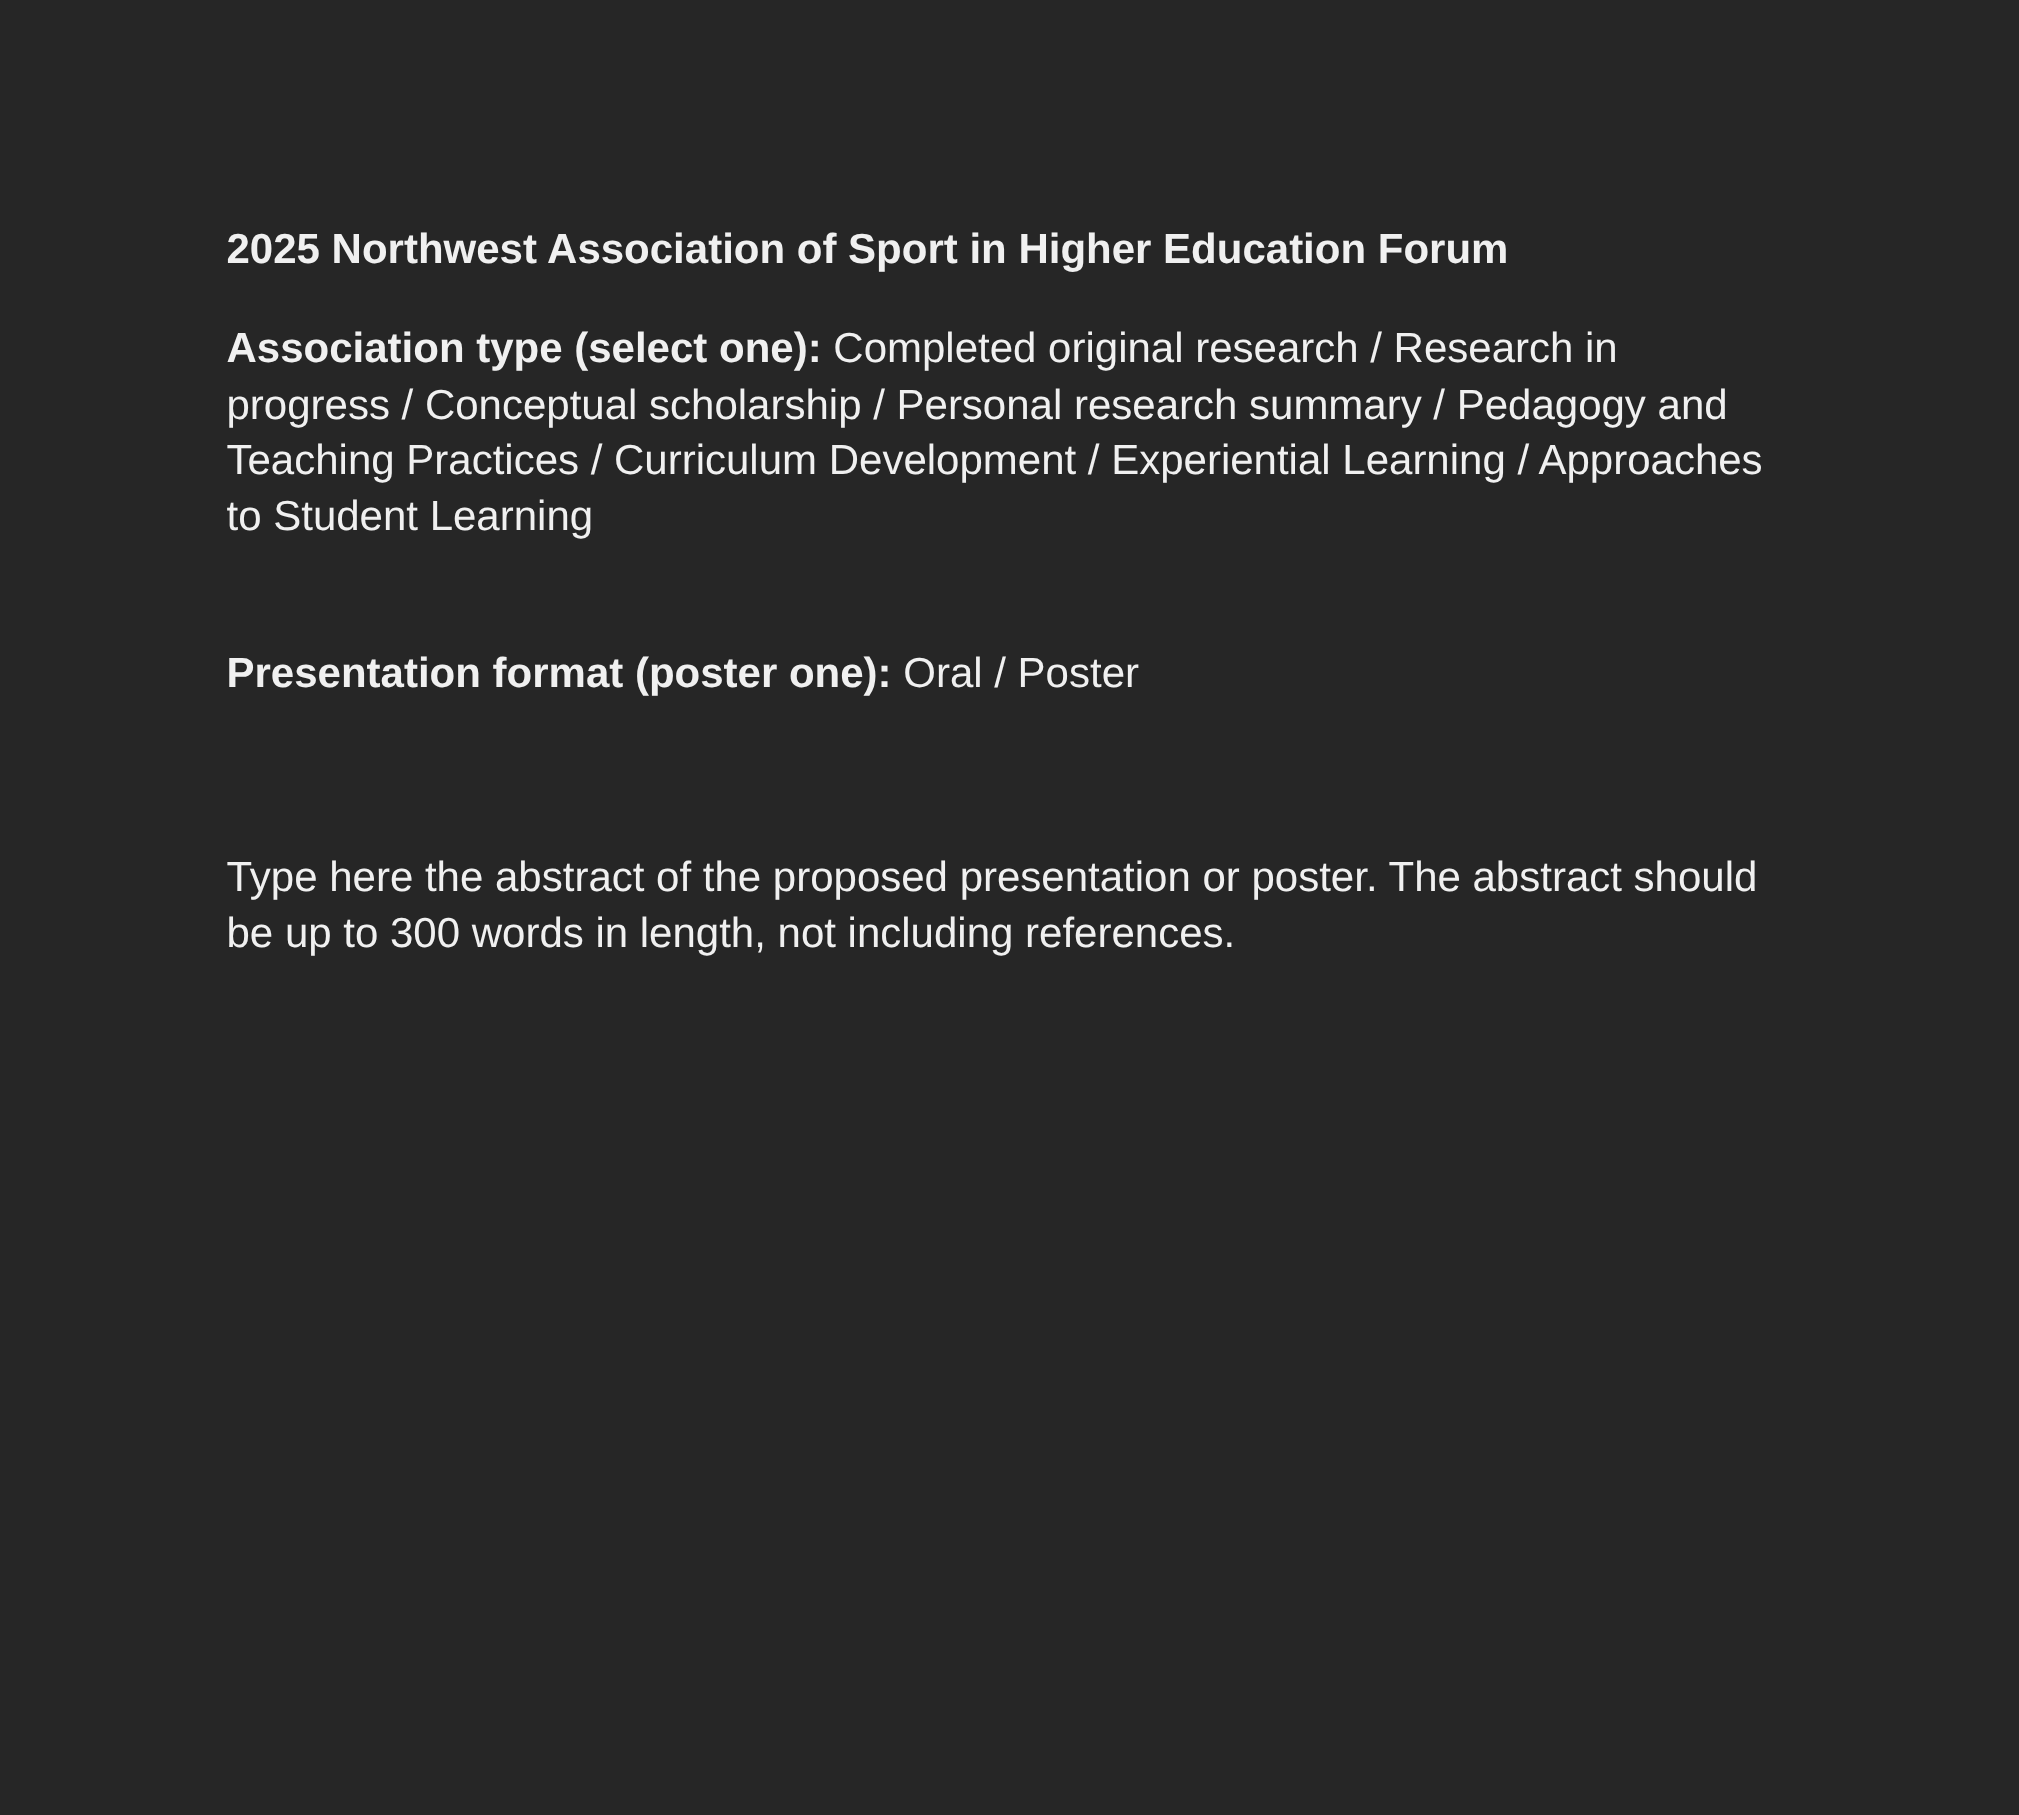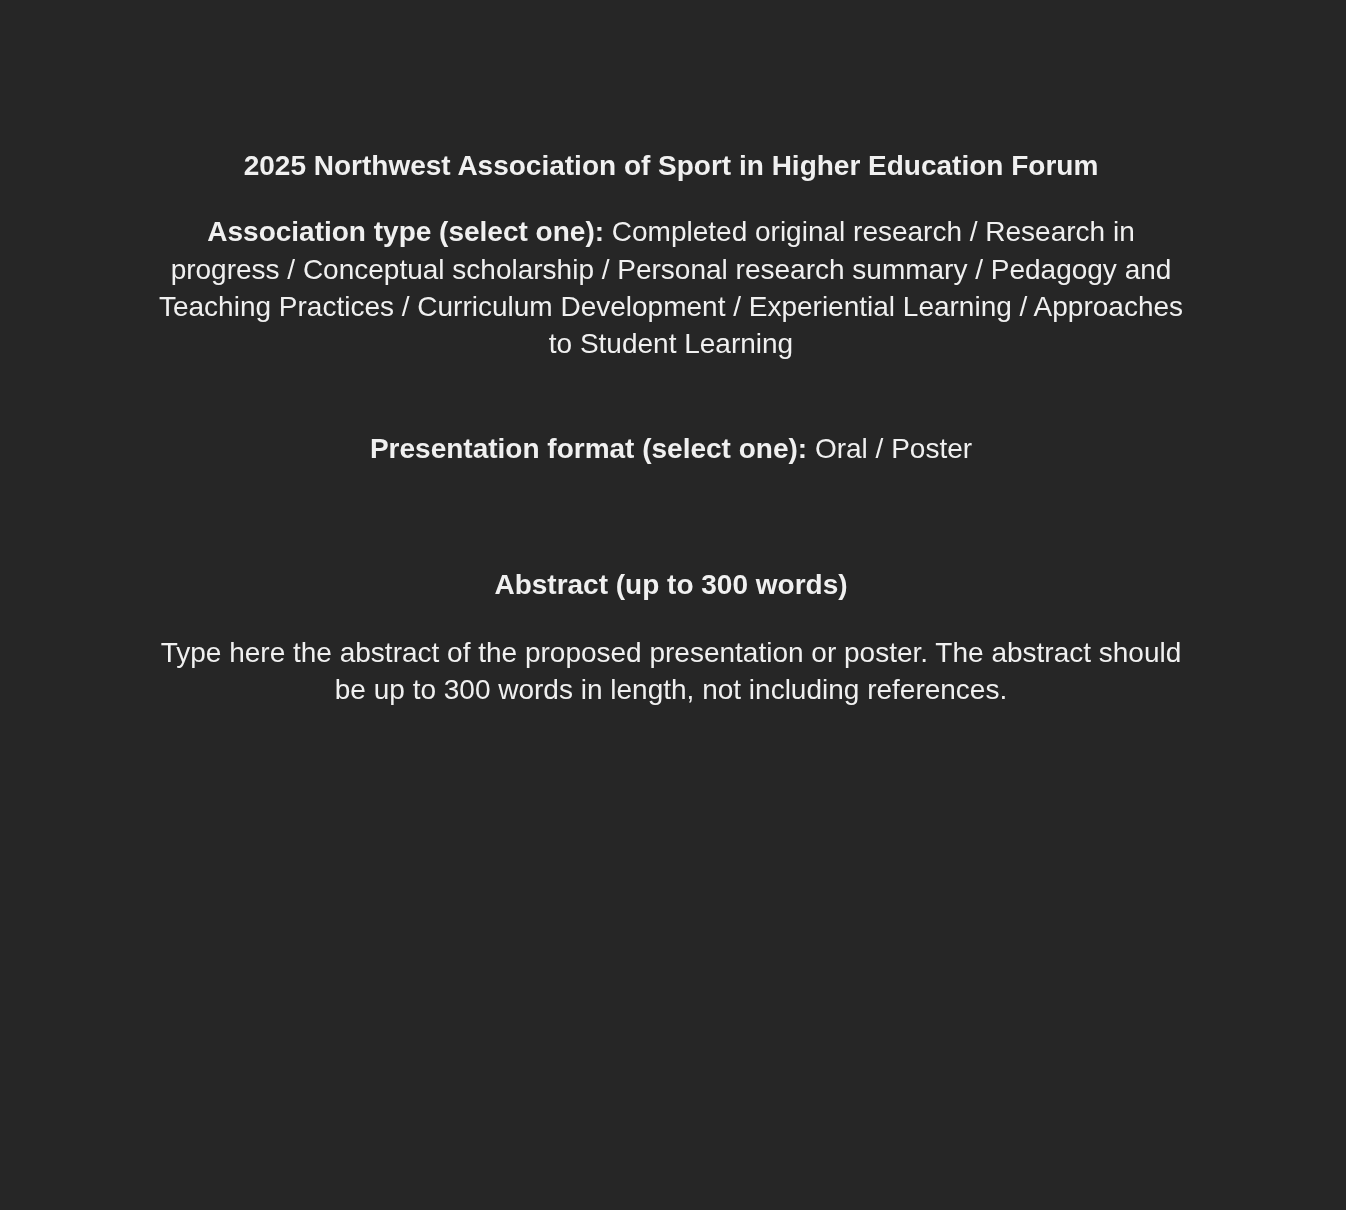--- a/index.html
+++ b/index.html
@@ -16,21 +16,20 @@
     line-height: 37.3px;
     overflow: hidden;
   }
   .page {
     box-sizing: content-box;
     padding: 147px 0 0 151px;
     width: 1040px;
   }
   .page p {
     margin: 0;
-    text-align: center;
   }
   .b {
     font-weight: 700;
   }
   .forum-heading   { margin: 0 0 29px 0 !important; font-weight: 700; }
   .proposal-title  { margin: 0 0 32px 0 !important; font-weight: 700; text-align: center; }
   .authors-line    { margin: 0 0 30px 0 !important; }
   .type-line       { margin: 0 0 68px 0 !important; }
   .format-line     { margin: 0 0 98px 0 !important; }
   .abstract-head   { margin: 0 0 31px 0 !important; font-weight: 700; }
@@ -41,20 +40,19 @@
 <body>
 
 <div class="page">
 
   <p class="forum-heading">2025 Northwest Association of Sport in Higher Education Forum</p>
 
 
 
   <p class="type-line"><span class="b">Association type (select one):</span> <span>Completed original research / Research in progress / Conceptual scholarship / Personal research summary / Pedagogy and Teaching Practices / Curriculum Development / Experiential Learning / Approaches to Student Learning</span></p>
 
-  <p class="format-line"><span class="b">Presentation format (select one):</span> <span>Oral / Poster</span></p>
+  <p class="format-line"><span class="b">Presentation format (poster one):</span> <span>Oral / Poster</span></p>
 
-  <p class="abstract-head">Abstract (up to 300 words)</p>
 
   <p class="abstract-body">Type here the abstract of the proposed presentation or poster. The abstract should be up to 300 words in length, not including references.</p>
 
 
 </div>
 
 </body></html>

